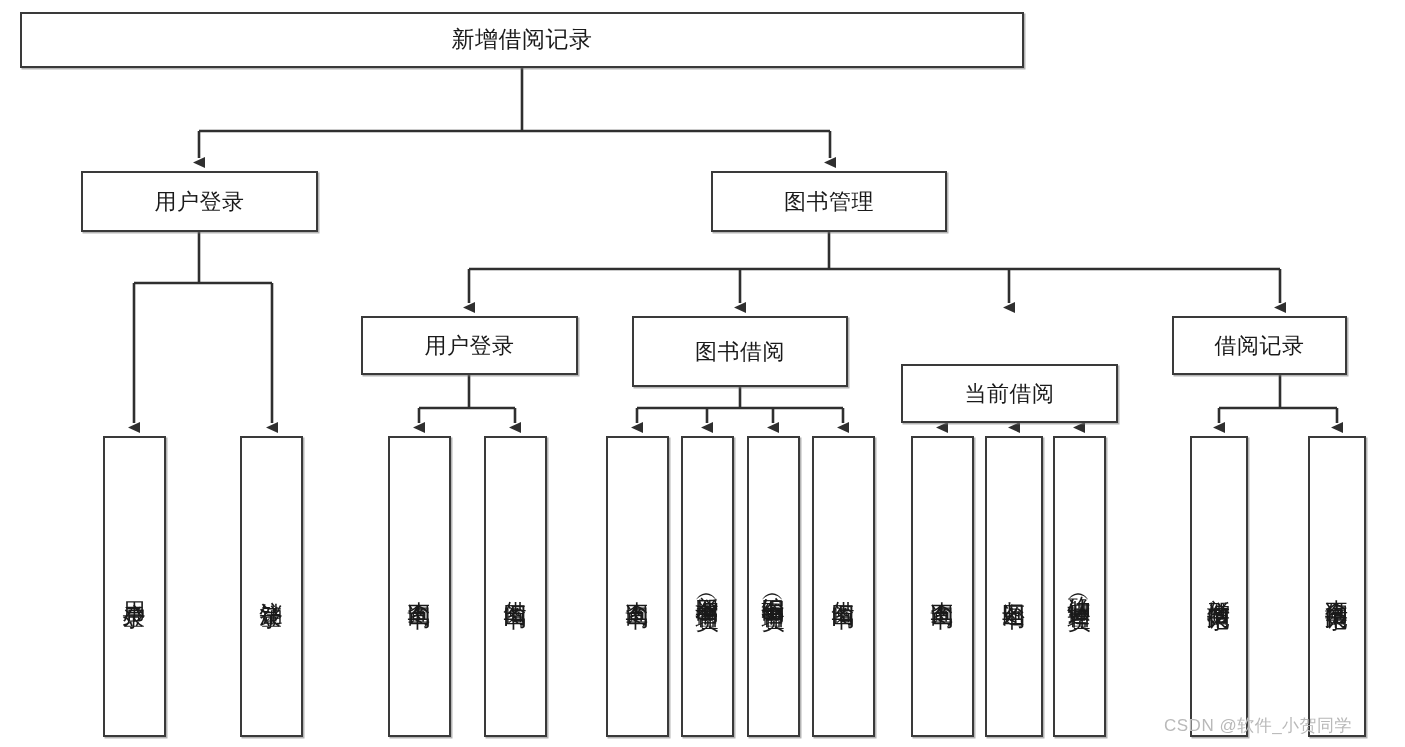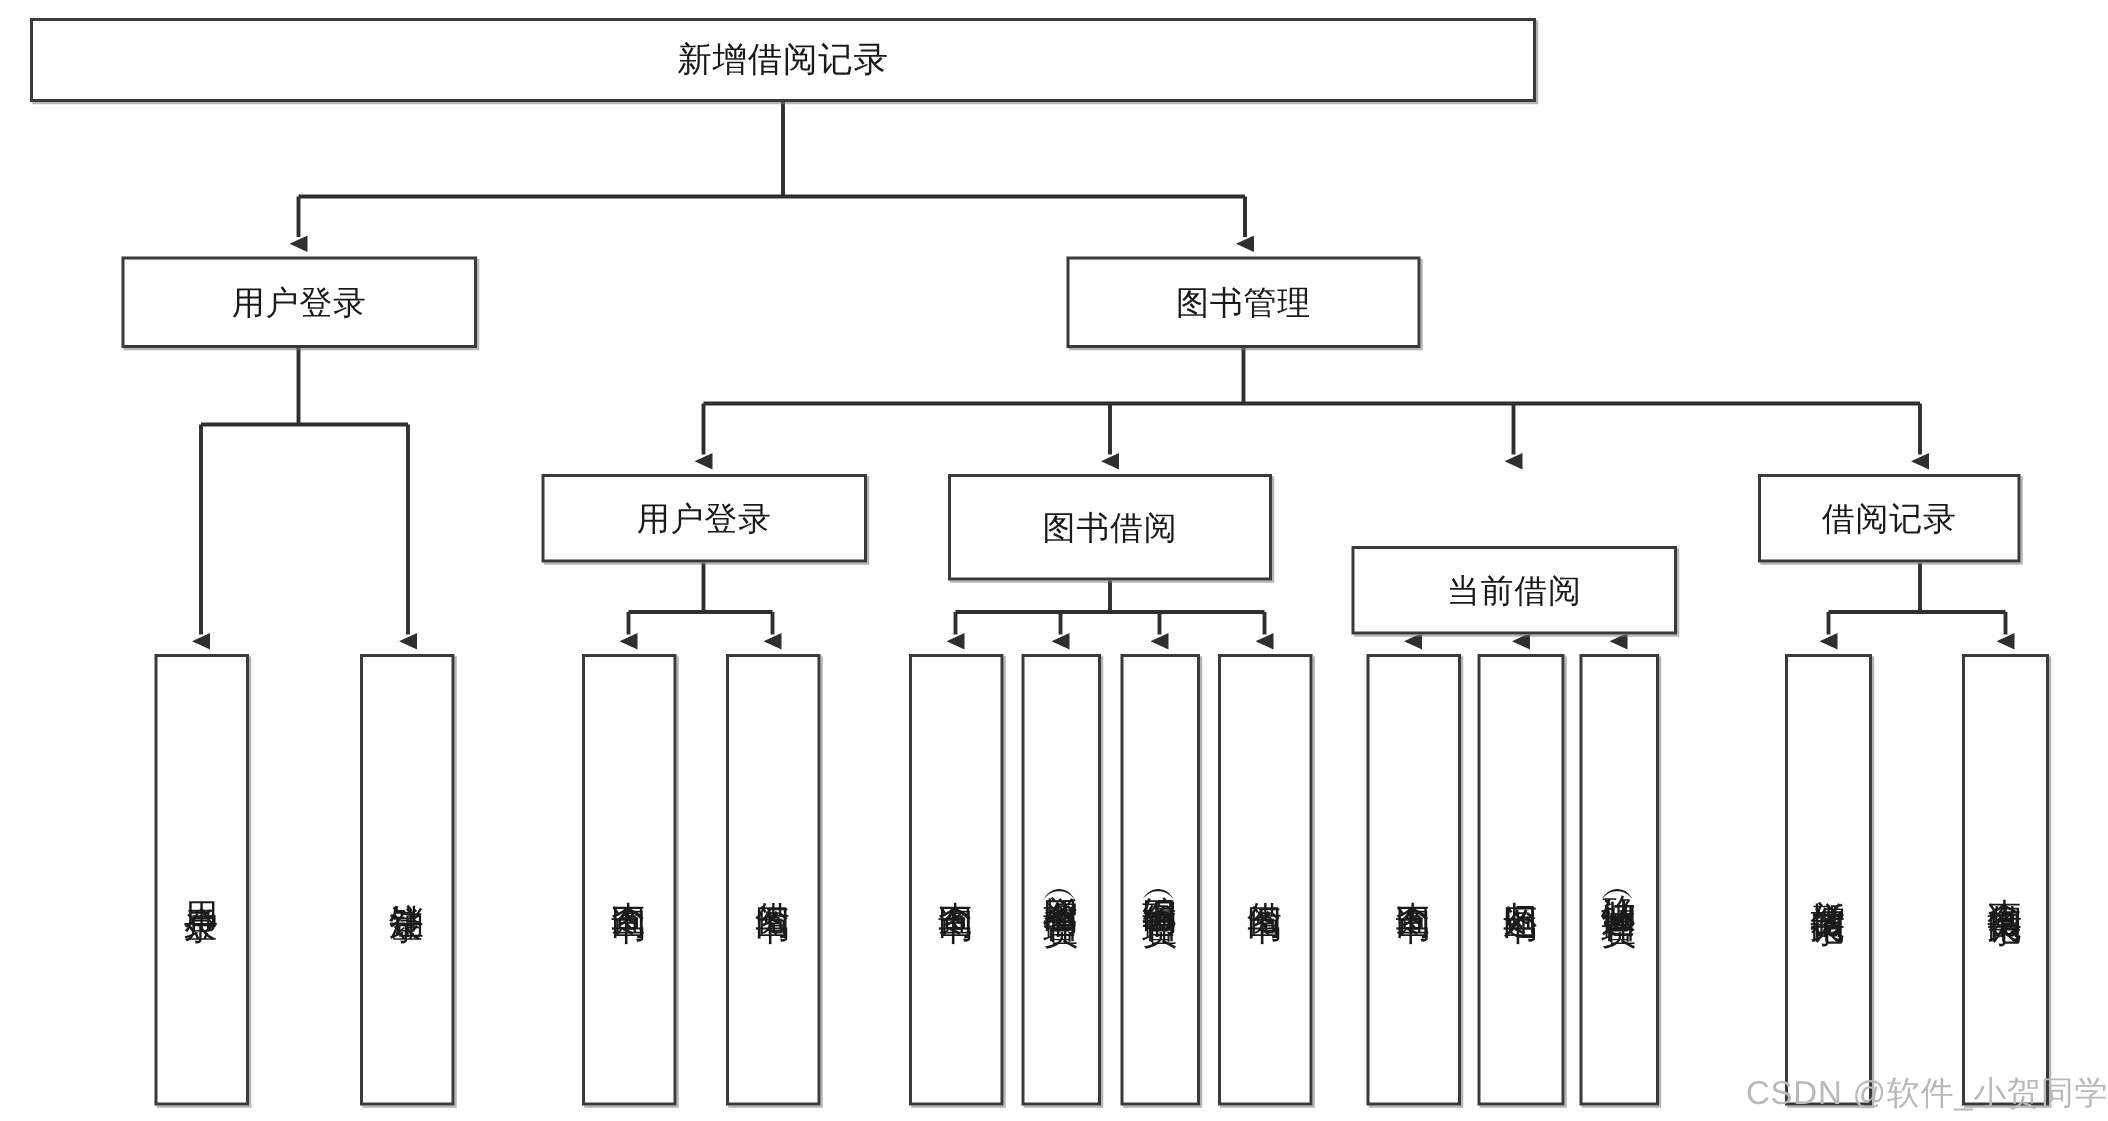--- a/index.html
+++ b/index.html
@@ -60,21 +60,21 @@
     text-orientation: upright;
     font-size: 23px;
     line-height: 1.05;
     letter-spacing: 2px;
     max-height: 100%;
   }
   .watermark {
     position: absolute;
     left: 1164px;
     top: 714px;
-    font-size: 22px;
+    font-size: 17px;
     color: #b9b9b9;
     white-space: nowrap;
     letter-spacing: 0.5px;
     font-family: "Liberation Sans", "DejaVu Sans", sans-serif;
   }
 </style>
 </head>
 <body>
 
 <div id="canvas">

